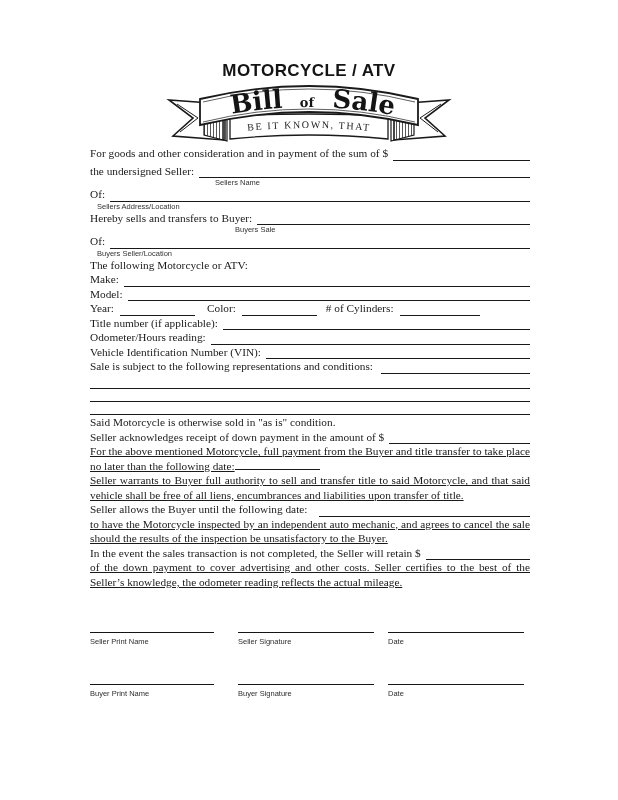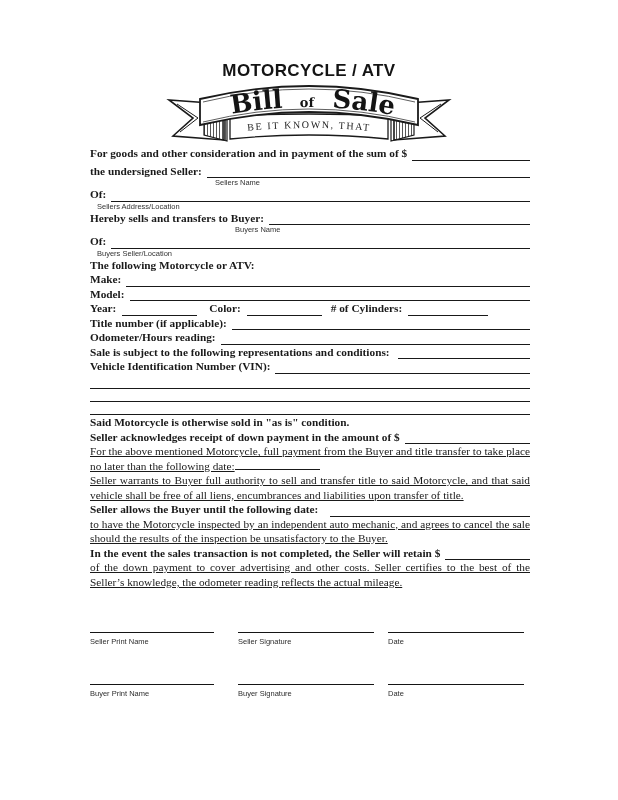--- a/index.html
+++ b/index.html
@@ -30,21 +30,21 @@
     font-size: 26px; font-weight: bold; fill: #141414; letter-spacing: 0px;
   }
   .bos-of { font-family: "DejaVu Serif", serif; font-size: 13px; font-weight: bold; fill: #141414; }
   .bos-sub { font-family: "Liberation Serif", serif; font-size: 10px; letter-spacing: 1.6px; fill: #1c1c1c; }
 
   
   .content {
     position: absolute; top: 146px; left: 90px; width: 440px;
     font-size: 11.3px; line-height: 14.5px; color: #1a1a1a;
   }
-  .row { display: flex; align-items: flex-start; font-weight: bold; }
+  .row { display: flex; align-items: flex-start; }
   .lbl { white-space: pre; }
   .fill {
     flex: 1; margin-left: 5px; height: 2px;
     border-bottom: 1px solid #191919; align-self: flex-end;
   }
   .fill.gap8 { margin-left: 8px; }
   .fill.gap12 { margin-left: 12px; }
   .short-line {
     height: 2px; border-bottom: 1px solid #191919;
     align-self: flex-end; margin-left: 6px;
@@ -134,21 +134,21 @@
     <div class="row">
       <span class="lbl">Of:</span>
       <span class="fill"></span>
     </div>
     <div class="sub indent-b">Sellers Address/Location</div>
 
     <div class="row">
       <span class="lbl">Hereby sells and transfers to Buyer:</span>
       <span class="fill"></span>
     </div>
-    <div class="sub indent-c">Buyers Name</div>
+    <div class="sub indent-c">Buyers Sale</div>
 
     <div class="row">
       <span class="lbl">Of:</span>
       <span class="fill"></span>
     </div>
     <div class="sub indent-b">Buyers Seller/Location</div>
 
     <div class="row">
       <span class="lbl">The following Motorcycle or ATV:</span>
     </div>
@@ -178,27 +178,27 @@
       <span class="lbl">Title number (if applicable):</span>
       <span class="fill"></span>
     </div>
 
     <div class="row">
       <span class="lbl">Odometer/Hours reading:</span>
       <span class="fill"></span>
     </div>
 
     <div class="row">
+      <span class="lbl">Vehicle Identification Number (VIN):</span>
+      <span class="fill"></span>
+    </div>
+
+    <div class="row">
       <span class="lbl">Sale is subject to the following representations and conditions:</span>
       <span class="fill gap8"></span>
-    </div>
-
-    <div class="row">
-      <span class="lbl">Vehicle Identification Number (VIN):</span>
-      <span class="fill"></span>
     </div>
 
     <div class="blank-line first"></div>
     <div class="blank-line"></div>
     <div class="blank-line"></div>
 
     <div class="row">
       <span class="lbl">Said Motorcycle is otherwise sold in "as is" condition.</span>
     </div>
 

